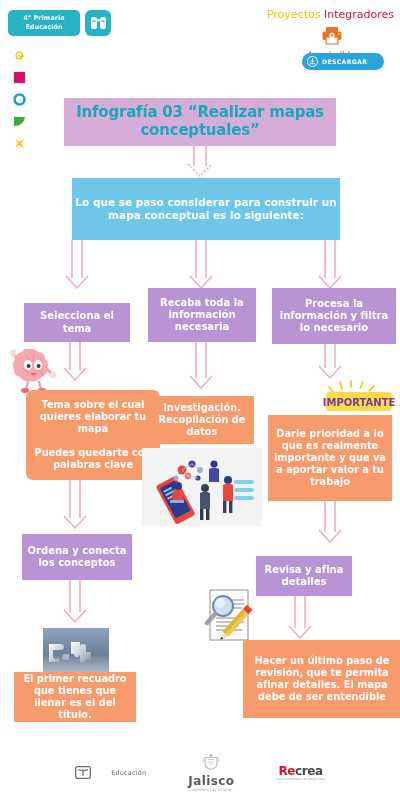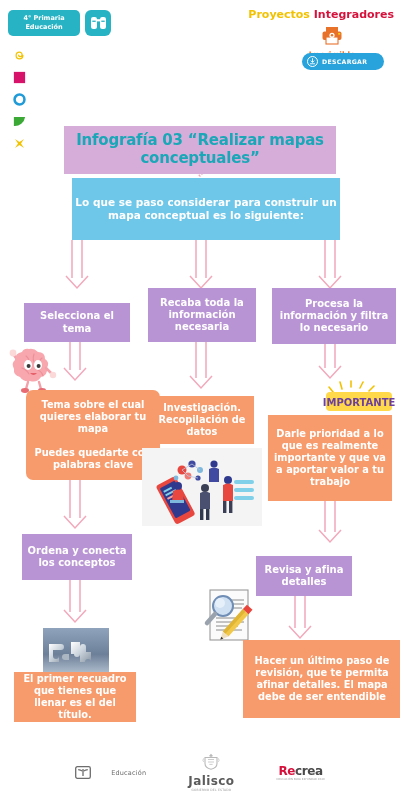--- a/index.html
+++ b/index.html
@@ -38,21 +38,21 @@
     position: absolute; left: 148px; top: 36px;
     background: #e8134f; border-radius: 2px;
     padding: 3px 7px 3px 6px;
     font-size: 9.5px; font-weight: bold; color: #ffffff;
     letter-spacing: -0.2px; white-space: nowrap;
   }
   .recrea-digital .re { color: #ffd400; }
 
   .proyectos-line {
     position: absolute; right: 6px; top: 8px;
-    font-size: 11px; font-weight: bold; white-space: nowrap;
+    font-size: 11px; font-weight: normal; white-space: nowrap;
   }
   .proyectos-line .p1 { color: #f2c200; }
   .proyectos-line .p2 { color: #d6123c; }
 
   .imprimible-wrap {
     position: absolute; right: 38px; top: 26px;
     text-align: center; width: 60px;
   }
   .imprimible-label {
     font-size: 7.5px; color: #e8722a; font-weight: 600;
@@ -252,21 +252,21 @@
       <path d="M325 500 L325 532 M335 500 L335 532"></path>
       <path d="M319 530 L330 542 L341 530"></path>
     </g>
 
     <g fill="none" stroke="#f2a8bb" stroke-width="1.5">
       <path d="M295 592 L295 628 M305 592 L305 628"></path>
       <path d="M289 626 L300 638 L311 626"></path>
     </g>
   </svg>
 
-  <div class="node node-title" style="left:64px; top:98px; width:272px; height:48px;margin-top:28px;">Infografía 03 “Realizar mapas conceptuales”</div>
+  <div class="node node-title" style="left:64px; top:98px; width:272px; height:48px;">Infografía 03 “Realizar mapas conceptuales”</div>
 
   <div class="node node-blue" style="left:72px; top:178px; width:268px; height:62px;">Lo que se paso considerar para construir un mapa conceptual es lo siguiente:</div>
 
   <div class="node node-purple" style="left:24px; top:303px; width:106px; height:39px;">Selecciona el tema</div>
 
   <div class="node node-purple" style="left:148px; top:288px; width:108px; height:54px;">Recaba toda la información necesaria</div>
 
   <div class="node node-purple" style="left:272px; top:288px; width:124px; height:56px;">Procesa la información y filtra lo necesario</div>
 
   <div class="brain-char" style="left:6px; top:342px;">

